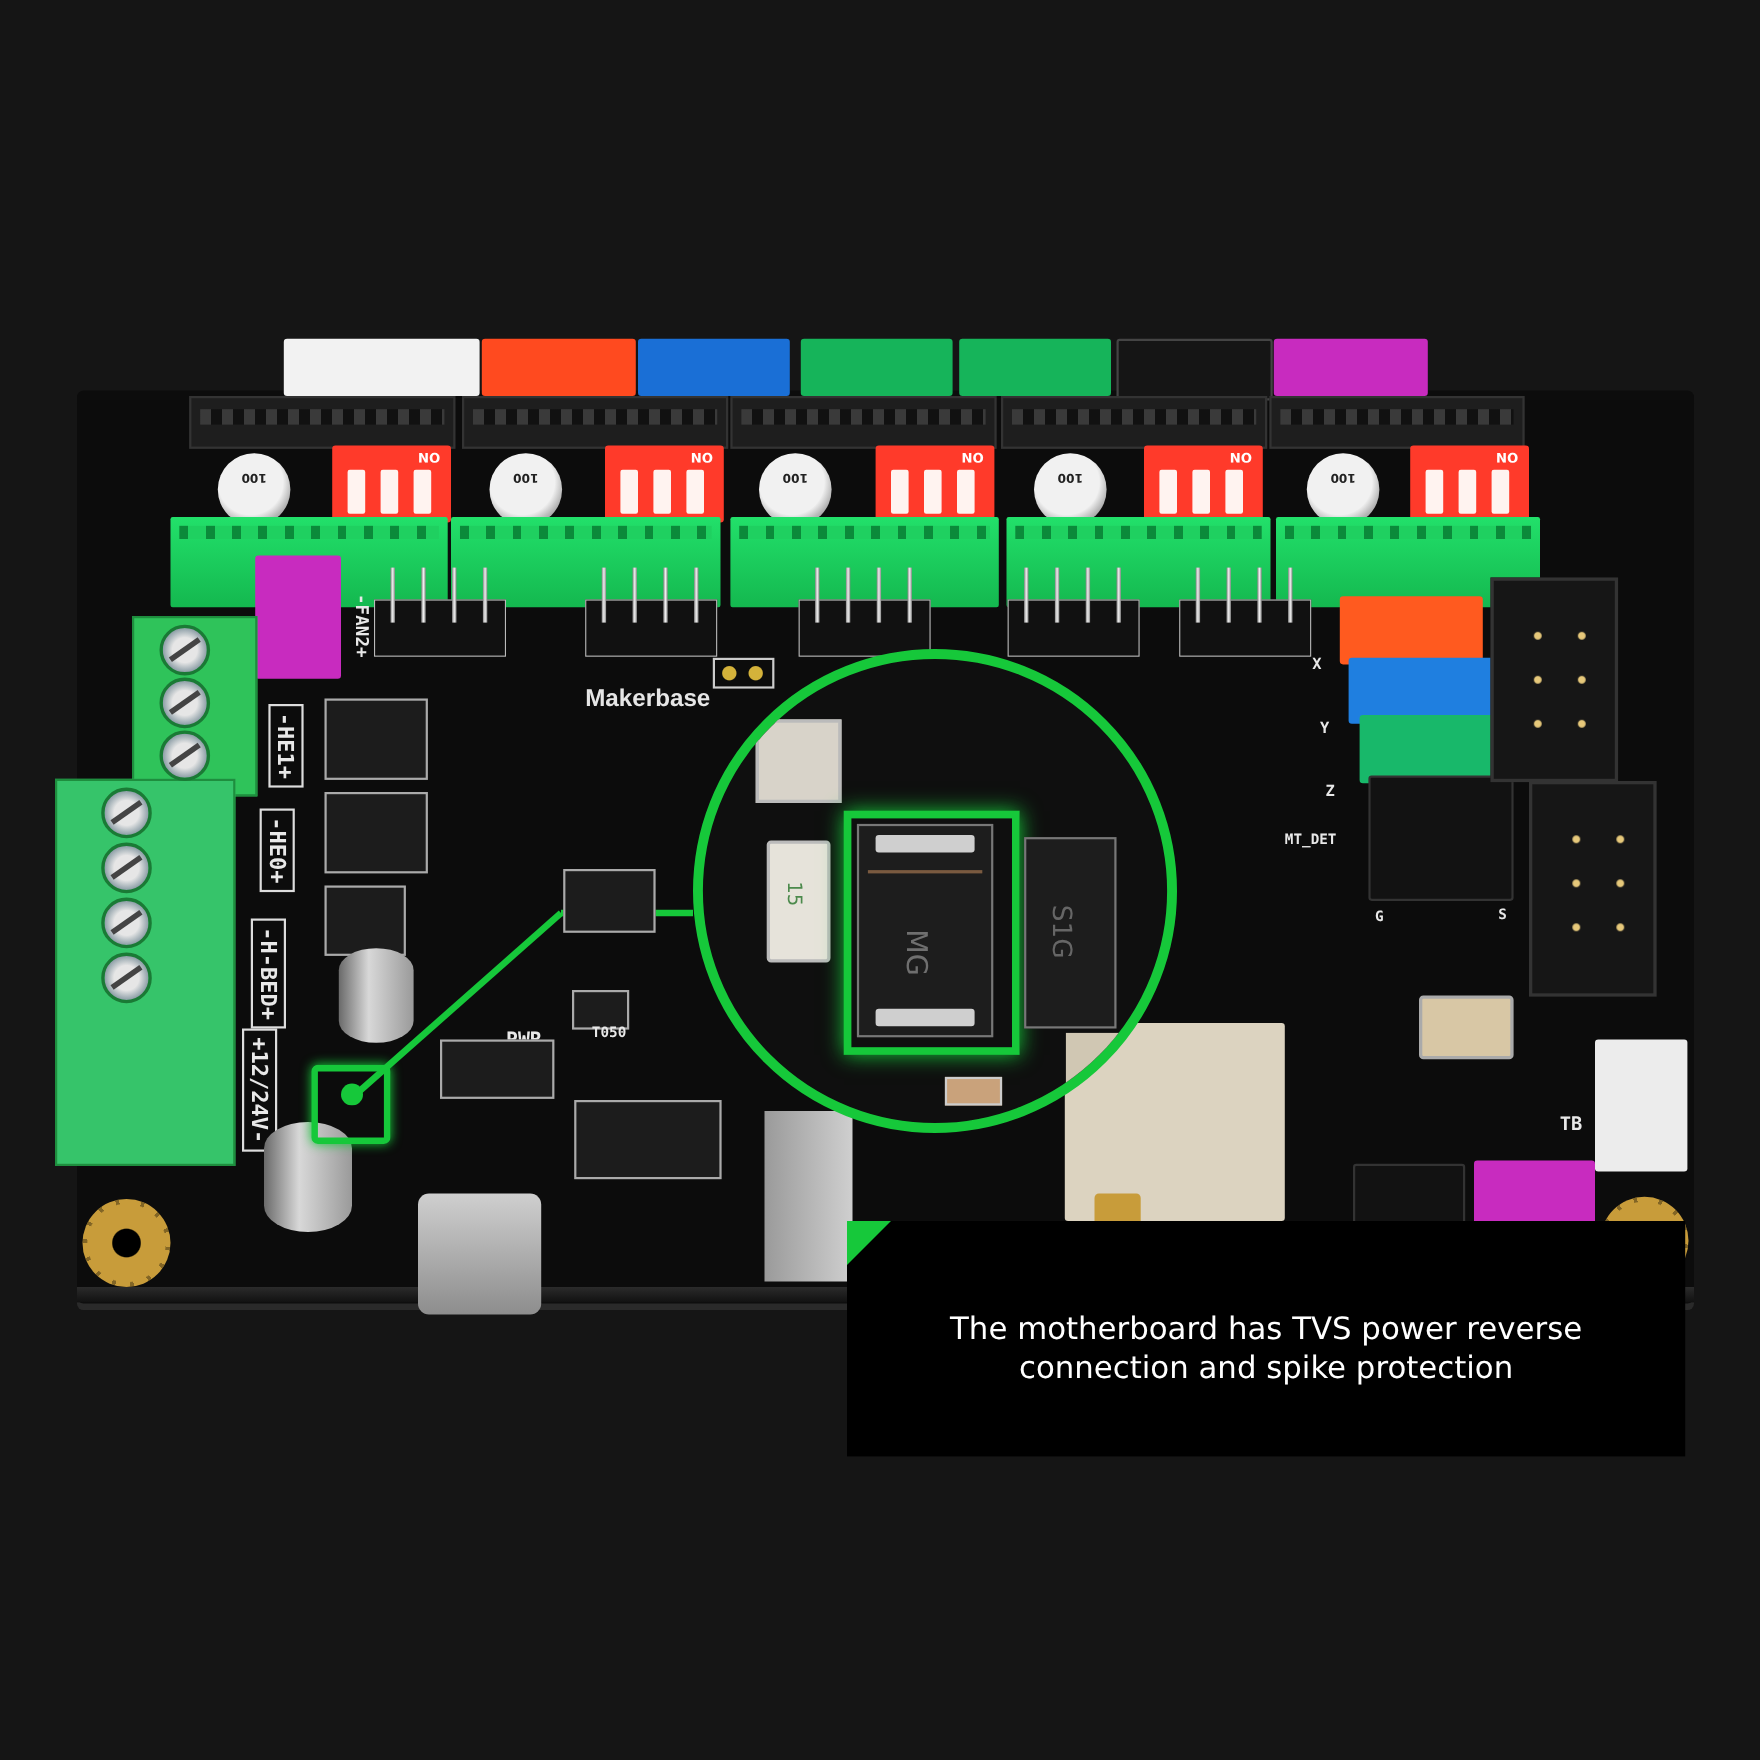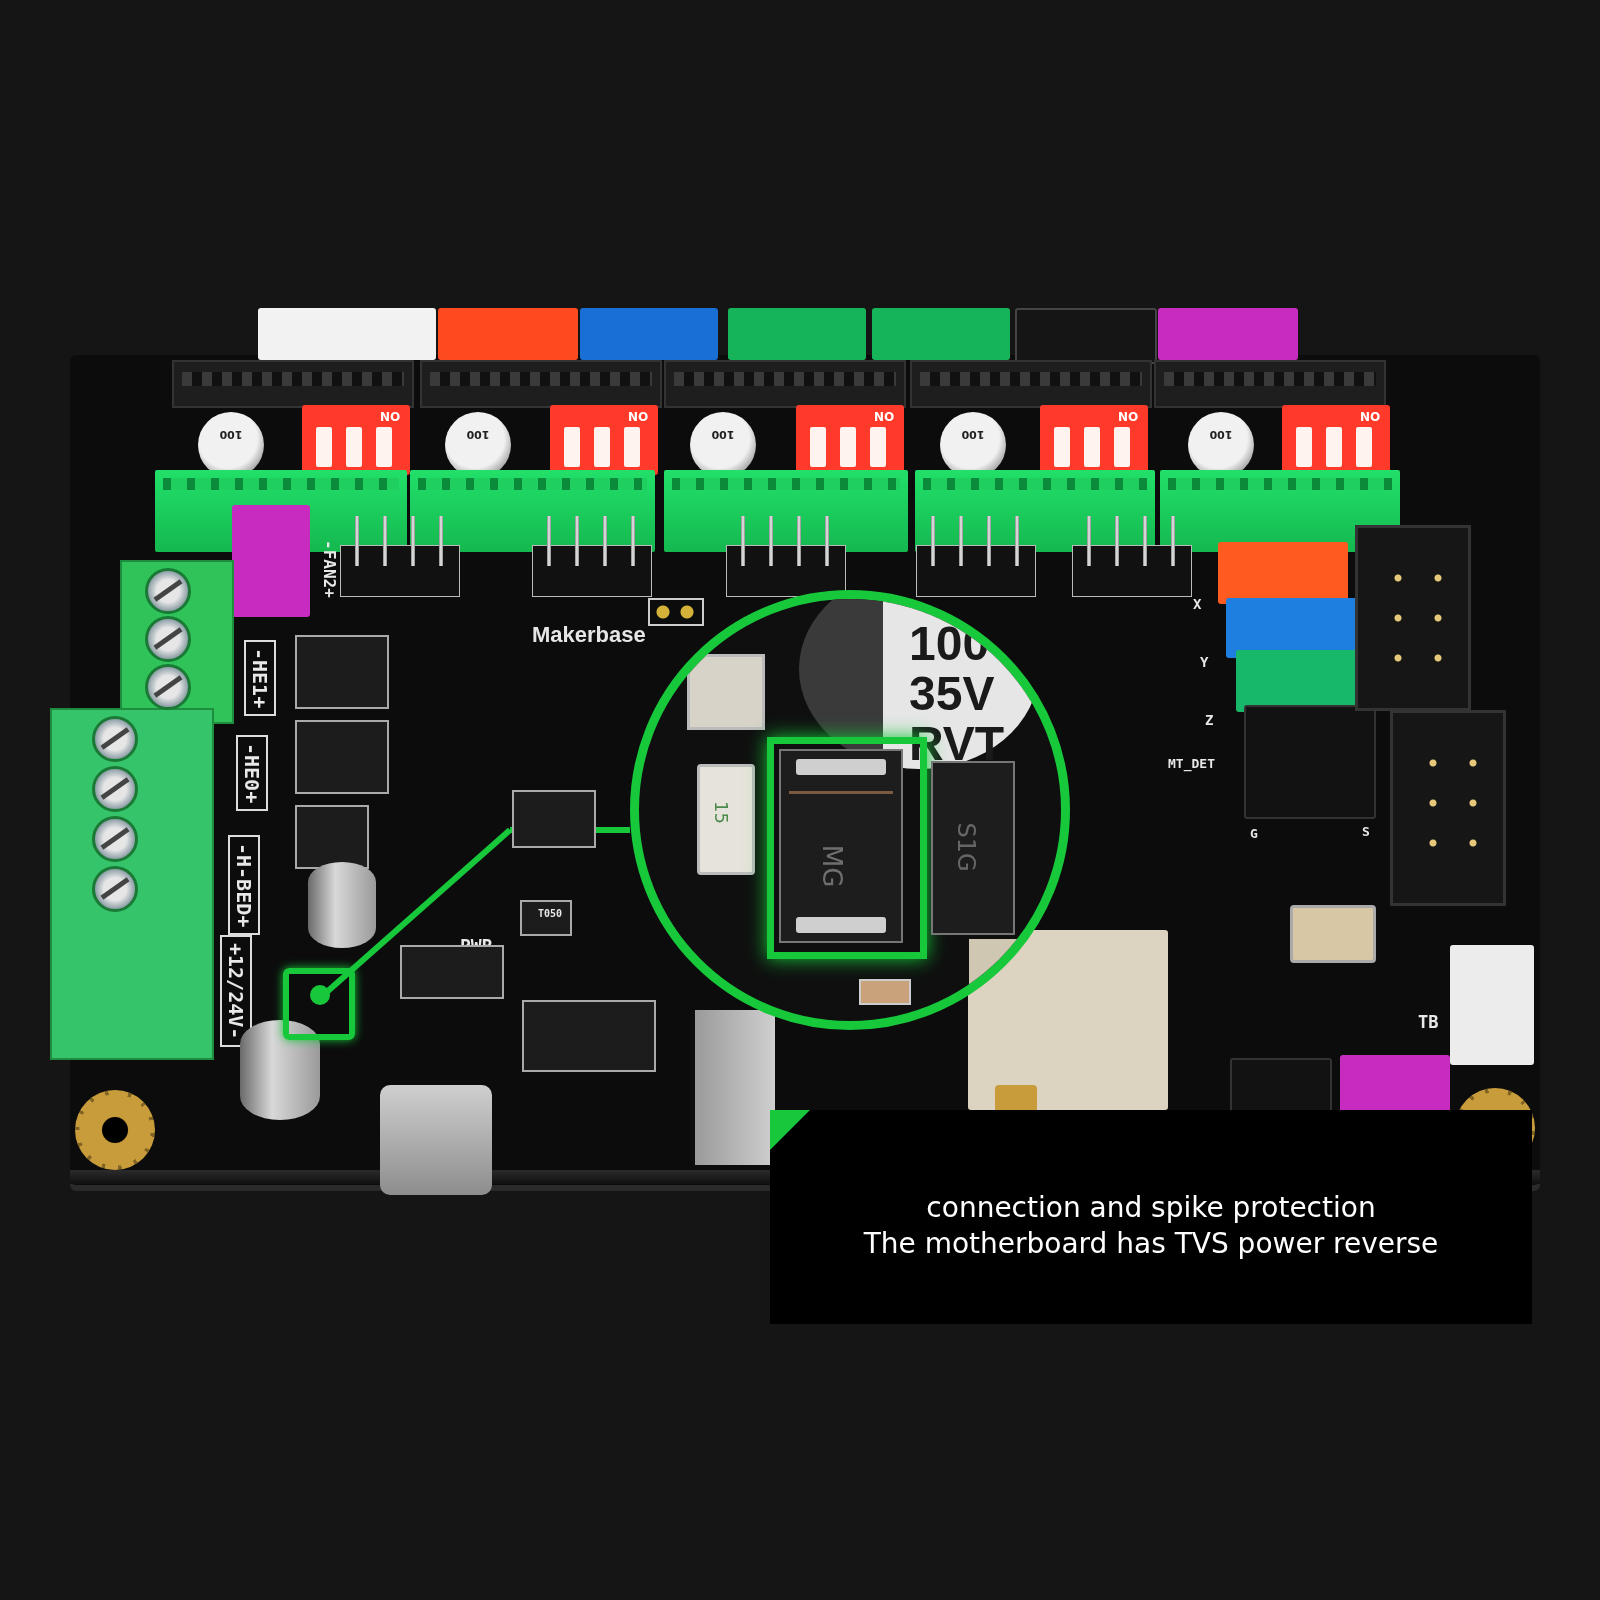--- a/index.html
+++ b/index.html
@@ -193,21 +193,21 @@
   <line x1="10" y1="173" x2="200" y2="5" stroke="#16c83a" stroke-width="6"></line>
   <line x1="200" y1="5" x2="320" y2="5" stroke="#16c83a" stroke-width="6"></line>
   <circle cx="10" cy="170" r="10" fill="#16c83a"></circle>
 </svg>
 
 <div class="abs silk" style="left:460px;top:935px;font-size:18px;">PWR</div>
 <div class="abs chip" style="left:400px;top:945px;width:100px;height:50px;"></div>
 
 <div class="abs chip" style="left:522px;top:1000px;width:130px;height:68px;"></div>
 <div class="abs chip" style="left:520px;top:900px;width:48px;height:32px;"></div>
-<div class="abs silk" style="left:538px;top:908px;font-size:10px;">T050</div>
+<div class="abs silk" style="left:538px;top:932px;font-size:13px;">T050</div>
 <div class="abs chip" style="left:512px;top:790px;width:80px;height:54px;"></div>
 
 <div class="abs usb" style="left:380px;top:1085px;width:112px;height:110px;"></div>
 
 <div class="abs sd" style="left:695px;top:1010px;width:80px;height:155px;"></div>
 
 <div class="abs wifi" style="left:968px;top:930px;width:200px;height:180px;"></div>
 <div class="abs" style="left:995px;top:1085px;width:42px;height:40px;background:#c89c3a;border-radius:4px;"></div>
 
 <div class="abs jst" style="left:1218px;top:542px;width:130px;height:62px;background:#ff5a1f;"></div>
@@ -234,40 +234,35 @@
 
 <div class="abs mount" style="left:75px;top:1090px;">
     <div class="mount-dots"></div>
   </div>
 <div class="abs mount" style="left:1455px;top:1088px;">
     <div class="mount-dots"></div>
   </div>
 
 <div class="abs zoom-circle">
   <div class="abs zc-pad"></div>
-  <div class="abs zc-cap">
-    <span><b>100</b>
-<b>35V</b>
-<b>RVT</b></span>
-  </div>
   <div class="abs zc-fuse">
       <span>15</span>
     </div>
   <div class="abs zc-diode">
     <i class="pad" style="top:8px"></i>
     <i class="band"></i>
     <span class="mk">MG</span>
     <i class="pad" style="bottom:8px"></i>
   </div>
   <div class="abs zc-highlight"></div>
   <div class="abs zc-diode2">
       <span class="mk">S1G</span>
     </div>
   <div class="abs zc-cap2"></div>
   <div class="abs zc-wifi"></div>
 </div>
 
 <div class="abs caption-box"></div>
 <div class="abs caption-tri"></div>
 <div class="abs caption">
+  <div>The motherboard has TVS power reverse</div>
   <div>connection and spike protection</div>
-  <div>The motherboard has TVS power reverse</div>
 </div>
 
 </body></html>

